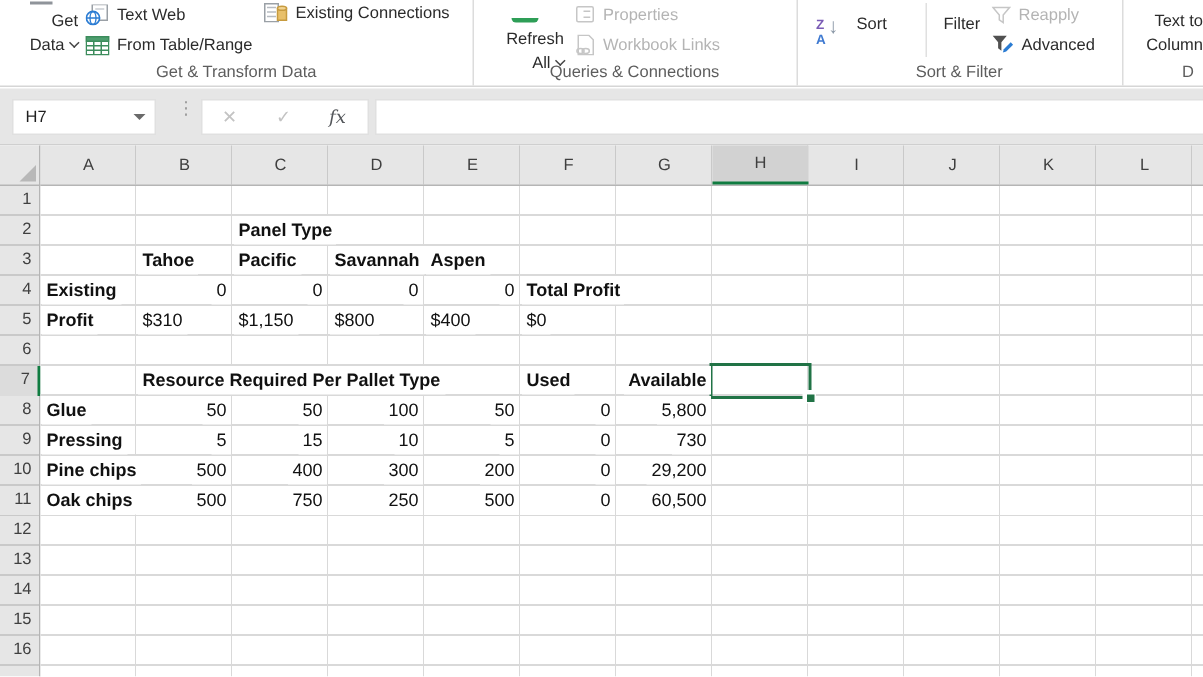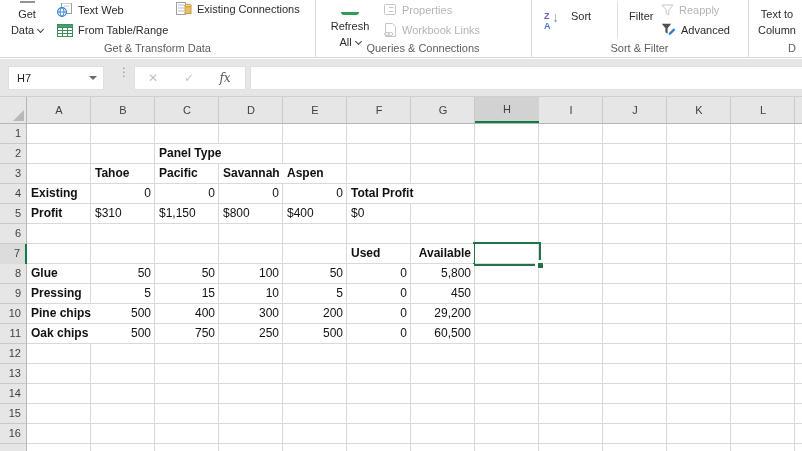--- a/index.html
+++ b/index.html
@@ -2,21 +2,21 @@
 <html style="--green: #217346;"><head>
 <meta charset="utf-8">
 <style>
   * { margin:0; padding:0; box-sizing:border-box; }
   html,body { width:802px; height:451px; overflow:hidden; }
   body { font-family:"Liberation Sans","DejaVu Sans",sans-serif; background:#fff; position:relative; color:#262626; }
 
   
   #ribbon { position:absolute; left:0; top:0; width:802px; height:58px; background:#fff; border-bottom:1px solid #d6d6d6; }
   .rb-big { position:absolute; text-align:center; font-size:11px; color:#2b2b2b; cursor:default; }
-  .rb-big .l1,.rb-big .l2 { display:block; height:16px; line-height:16px; white-space:nowrap; }
+  .rb-big .l1,.rb-big .l2 { display:block; height:16px; line-height:16px; white-space:nowrap;text-align:right; }
   .rb-small { position:absolute; display:flex; align-items:center; height:17px; font-size:11px; color:#2b2b2b; white-space:nowrap; }
   .rb-small .icon { margin-right:5px; display:inline-flex; }
   .rb-small.disabled { color:#b4b4b4; }
   .grp-label { position:absolute; top:42px; height:14px; font-size:11px; color:#5d5d5d; text-align:center; white-space:nowrap; }
   .grp-sep { position:absolute; top:0; width:1px; height:57px; background:#dcdcdc; }
   .btn-sep { position:absolute; top:2px; width:1px; height:36px; background:#e0e0e0; }
   .chev { display:inline-block; width:5px; height:5px; border-right:1.2px solid #444; border-bottom:1.2px solid #444; transform:rotate(45deg); margin-left:4px; margin-bottom:3px; vertical-align:middle; }
   .sliver { position:absolute; }
   
   #sort-za { position:absolute; left:544px; top:11px; width:22px; height:22px; font-weight:bold; font-size:9px; line-height:9px; }
@@ -262,36 +262,37 @@
       <span class="cell-text" style="top: 60px; right: 584px;">0</span>
       <span class="cell-text" style="top: 60px; right: 520px;">0</span>
       <span class="cell-text" style="top: 60px; right: 456px;">0</span>
       <span class="cell-text b" style="top: 60px; left: 321px;">Total Profit</span>
       <span class="cell-text b" style="top: 80px; left: 1px;">Profit</span>
       <span class="cell-text" style="top: 80px; left: 65px;">$310</span>
       <span class="cell-text" style="top: 80px; left: 129px;">$1,150</span>
       <span class="cell-text" style="top: 80px; left: 193px;">$800</span>
       <span class="cell-text" style="top: 80px; left: 257px;">$400</span>
       <span class="cell-text" style="top: 80px; left: 321px;">$0</span>
+      <span class="cell-text b" style="top: 120px; left: 65px;">Resource Required Per Pallet Type</span>
       <span class="cell-text b" style="top: 120px; left: 321px;">Used</span>
       <span class="cell-text b" style="top: 120px; right: 328px;">Available</span>
       <span class="cell-text b" style="top: 140px; left: 1px;">Glue</span>
       <span class="cell-text" style="top: 140px; right: 648px;">50</span>
       <span class="cell-text" style="top: 140px; right: 584px;">50</span>
       <span class="cell-text" style="top: 140px; right: 520px;">100</span>
       <span class="cell-text" style="top: 140px; right: 456px;">50</span>
       <span class="cell-text" style="top: 140px; right: 392px;">0</span>
       <span class="cell-text" style="top: 140px; right: 328px;">5,800</span>
       <span class="cell-text b" style="top: 160px; left: 1px;">Pressing</span>
       <span class="cell-text" style="top: 160px; right: 648px;">5</span>
       <span class="cell-text" style="top: 160px; right: 584px;">15</span>
       <span class="cell-text" style="top: 160px; right: 520px;">10</span>
       <span class="cell-text" style="top: 160px; right: 456px;">5</span>
       <span class="cell-text" style="top: 160px; right: 392px;">0</span>
-      <span class="cell-text" style="top: 160px; right: 328px;">450</span>
+      <span class="cell-text" style="top: 160px; right: 328px;">730</span>
       <span class="cell-text b" style="top: 180px; left: 1px;">Pine chips</span>
       <span class="cell-text" style="top: 180px; right: 648px;">500</span>
       <span class="cell-text" style="top: 180px; right: 584px;">400</span>
       <span class="cell-text" style="top: 180px; right: 520px;">300</span>
       <span class="cell-text" style="top: 180px; right: 456px;">200</span>
       <span class="cell-text" style="top: 180px; right: 392px;">0</span>
       <span class="cell-text" style="top: 180px; right: 328px;">29,200</span>
       <span class="cell-text b" style="top: 200px; left: 1px;">Oak chips</span>
       <span class="cell-text" style="top: 200px; right: 648px;">500</span>
       <span class="cell-text" style="top: 200px; right: 584px;">750</span>

